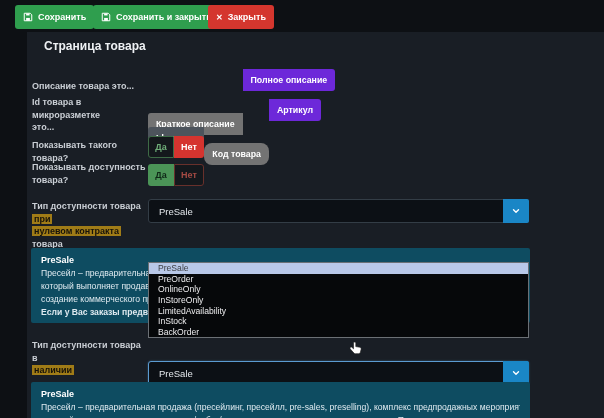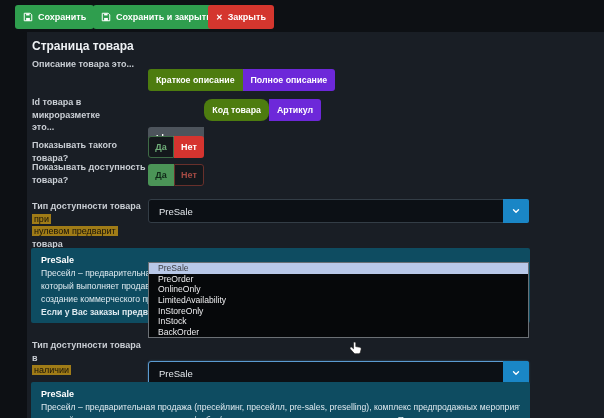--- a/index.html
+++ b/index.html
@@ -15,33 +15,33 @@
     top:5px;height:22px;border-radius:3px;border:none;cursor:pointer;
     display:flex;align-items:center;gap:5px;padding:12px 8px;
     font-family:"Liberation Sans",sans-serif;
     font-size:9px;font-weight:700;color:#ffffff;box-sizing:border-box;
   }
   .tbtn.green{background:#2f9e4e;}
   .tbtn.red{background:#d4362e;}
   .tbtn svg{display:block;}
   
   #panel{left:27px;top:32px;width:577px;height:386px;background:#191e25;}
-  #page-title{left:32px;top:39px;font-size:12px;font-weight:700;color:#eef1f4;}
+  #page-title{left:44px;top:39px;font-size:12px;font-weight:700;color:#eef1f4;}
   
   .flabel{left:32px;width:114px;font-size:9px;font-weight:600;color:#c9ced4;line-height:12.5px;}
-  .hl{background:#a07c17;color:#17130a;padding:0 2px;font-weight:400;}
+  .hl{background:#a07c17;color:#17130a;padding:0 2px;font-weight:700;}
   
   .bgroup{display:flex;height:22px;}
   .gbtn{
     display:flex;align-items:center;padding:0 8px;height:22px;box-sizing:border-box;
     font-size:8.8px;font-weight:600;color:#fff;cursor:pointer;white-space:nowrap;border-radius:8px;
   }
   .gbtn:first-child{border-radius:3px 0 0 3px;}
   .gbtn:last-child{border-radius:0 3px 3px 0;}
-  .g-dark{background:#4d7c0f;}
+  .g-dark{background:#737373;margin-top:44px;}
   .g-mid{background:#4d545c;margin-top:28px;}
   .g-sel{background:#6d28d9;}
   
   .tgl{display:flex;height:22px;}
   .tbit{
     display:flex;align-items:center;justify-content:center;height:22px;box-sizing:border-box;
     font-size:9px;font-weight:700;cursor:pointer;
   }
   .t-yes{width:26px;border-radius:3px 0 0 3px;}
   .t-no{width:30px;border-radius:0 3px 3px 0;}
@@ -110,21 +110,21 @@
   <button class="abs tbtn red" style="left:208px;">
     <span style="font-size:8px;font-weight:700;">✕</span>
     <span>Закрыть</span>
   </button>
 </div>
 
 <div class="abs" id="panel"></div>
 
 <div class="abs" id="page-title">Страница товара</div>
 
-<div class="abs flabel" style="top:58px;">Описание товара это...</div>
+<div class="abs flabel" style="top:80px;">Описание товара это...</div>
 <div class="abs bgroup" style="left:148px;top:69px;">
   <div class="gbtn g-dark">Краткое описание</div>
   <div class="gbtn g-sel">Полное описание</div>
 </div>
 
 <div class="abs flabel" style="top:96px;">
   <span>Id товара в микроразметке</span><br>
   <span>это...</span>
 </div>
 <div class="abs bgroup" style="left:148px;top:99px;">
@@ -144,21 +144,21 @@
   <span>товара?</span>
 </div>
 <div class="abs tgl" style="left:148px;top:164px;">
   <div class="tbit t-yes t-green-solid">Да</div>
   <div class="tbit t-no t-red-outline">Нет</div>
 </div>
 
 <div class="abs flabel" style="top:200px;">
   <span>Тип доступности товара</span>
   <span class="hl">при</span><br>
-  <span class="hl">нулевом предварит</span>
+  <span class="hl">нулевом контракта</span>
   <span>товара</span>
 </div>
 <div class="abs selwrap" style="left:148px;top:199px;">
   <div class="select">
     <span class="sel-text">PreSale</span>
   </div>
   <div class="sel-btn">
     <span>
       <svg width="10" height="10" viewBox="0 0 16 16">
           <path d="M4 6l4 4 4-4" fill="none" stroke="#fff" stroke-width="2.2" stroke-linecap="round" stroke-linejoin="round"></path>
@@ -172,22 +172,22 @@
   <div class="ib-line">Пресейл – предварительная пр</div>
   <div class="ib-line">который выполняет продавец</div>
   <div class="ib-line">создание коммерческого пре</div>
   <div class="ib-line ib-bold">Если у Вас заказы предварит</div>
 </div>
 
 <div class="abs" id="dropdown">
   <div class="dd-opt dd-sel">PreSale</div>
   <div class="dd-opt">PreOrder</div>
   <div class="dd-opt">OnlineOnly</div>
+  <div class="dd-opt">InStoreOnly</div>
   <div class="dd-opt">LimitedAvailability</div>
-  <div class="dd-opt">InStoreOnly</div>
   <div class="dd-opt">InStock</div>
   <div class="dd-opt">BackOrder</div>
 </div>
 
 <div class="abs flabel" style="top:339px;">
   <span>Тип доступности товара в</span><br>
   <span class="hl">наличии</span>
 </div>
 <div class="abs selwrap" style="left:148px;top:337px;">
   <div class="select focused">

